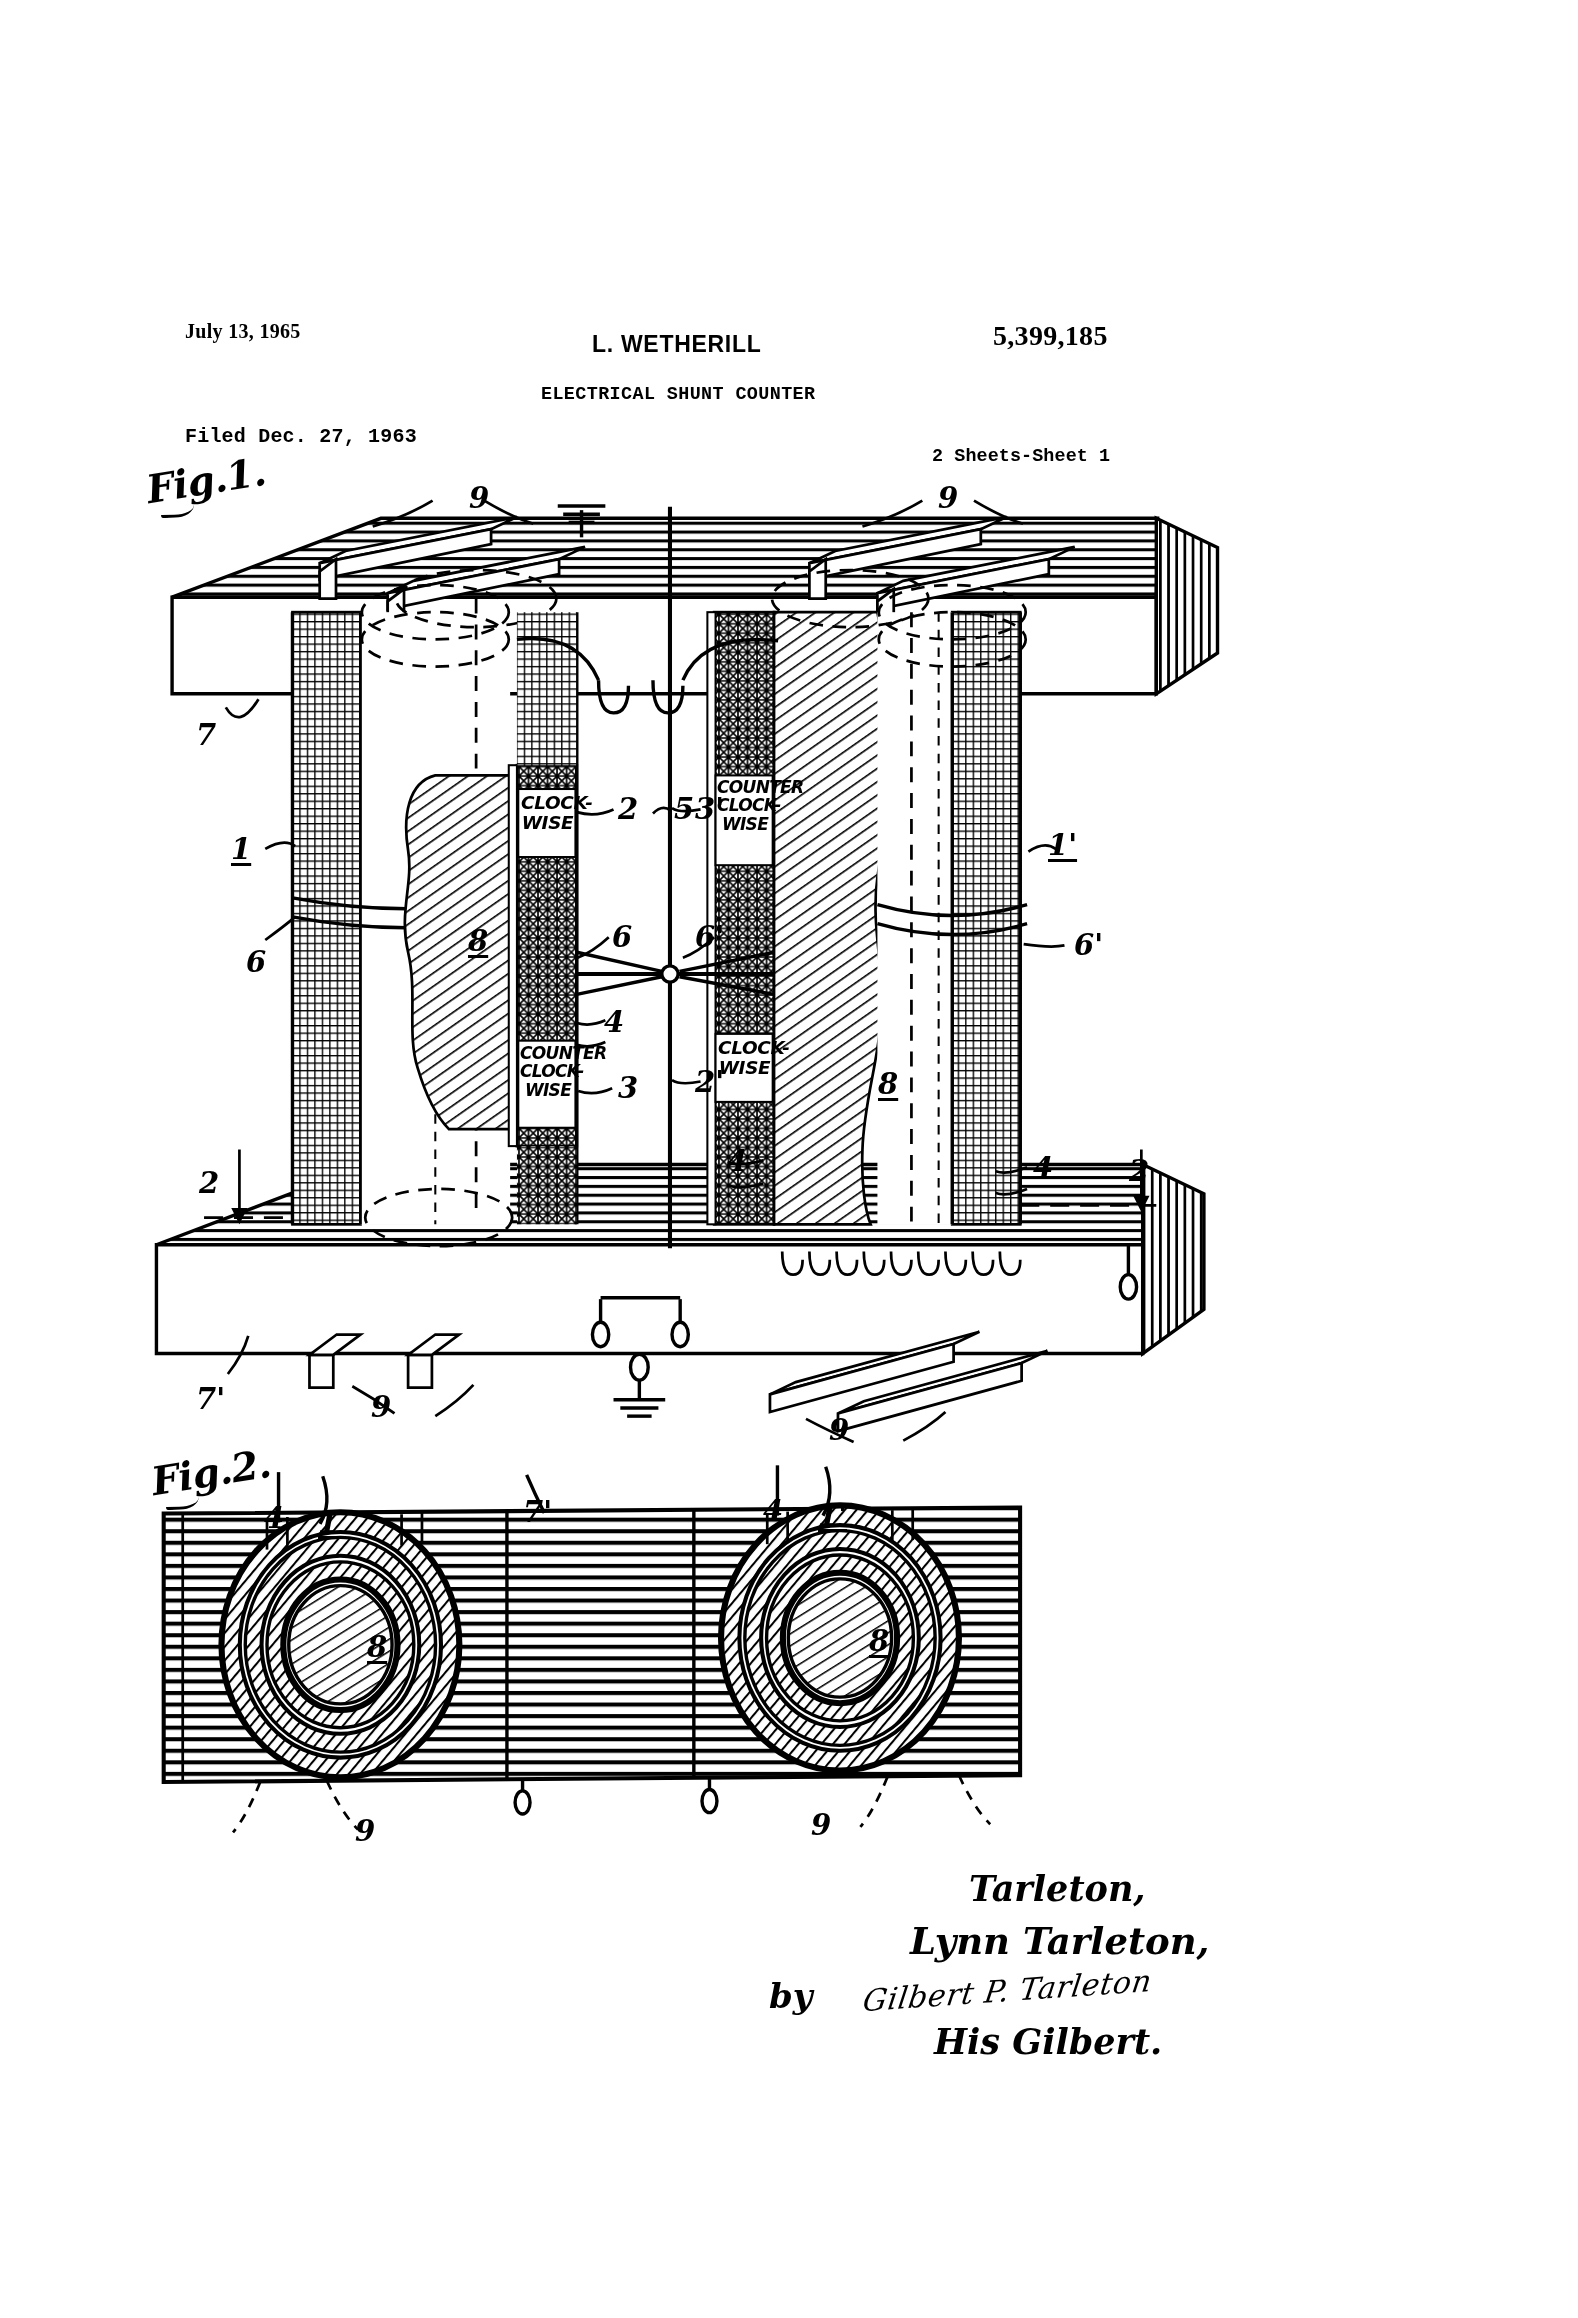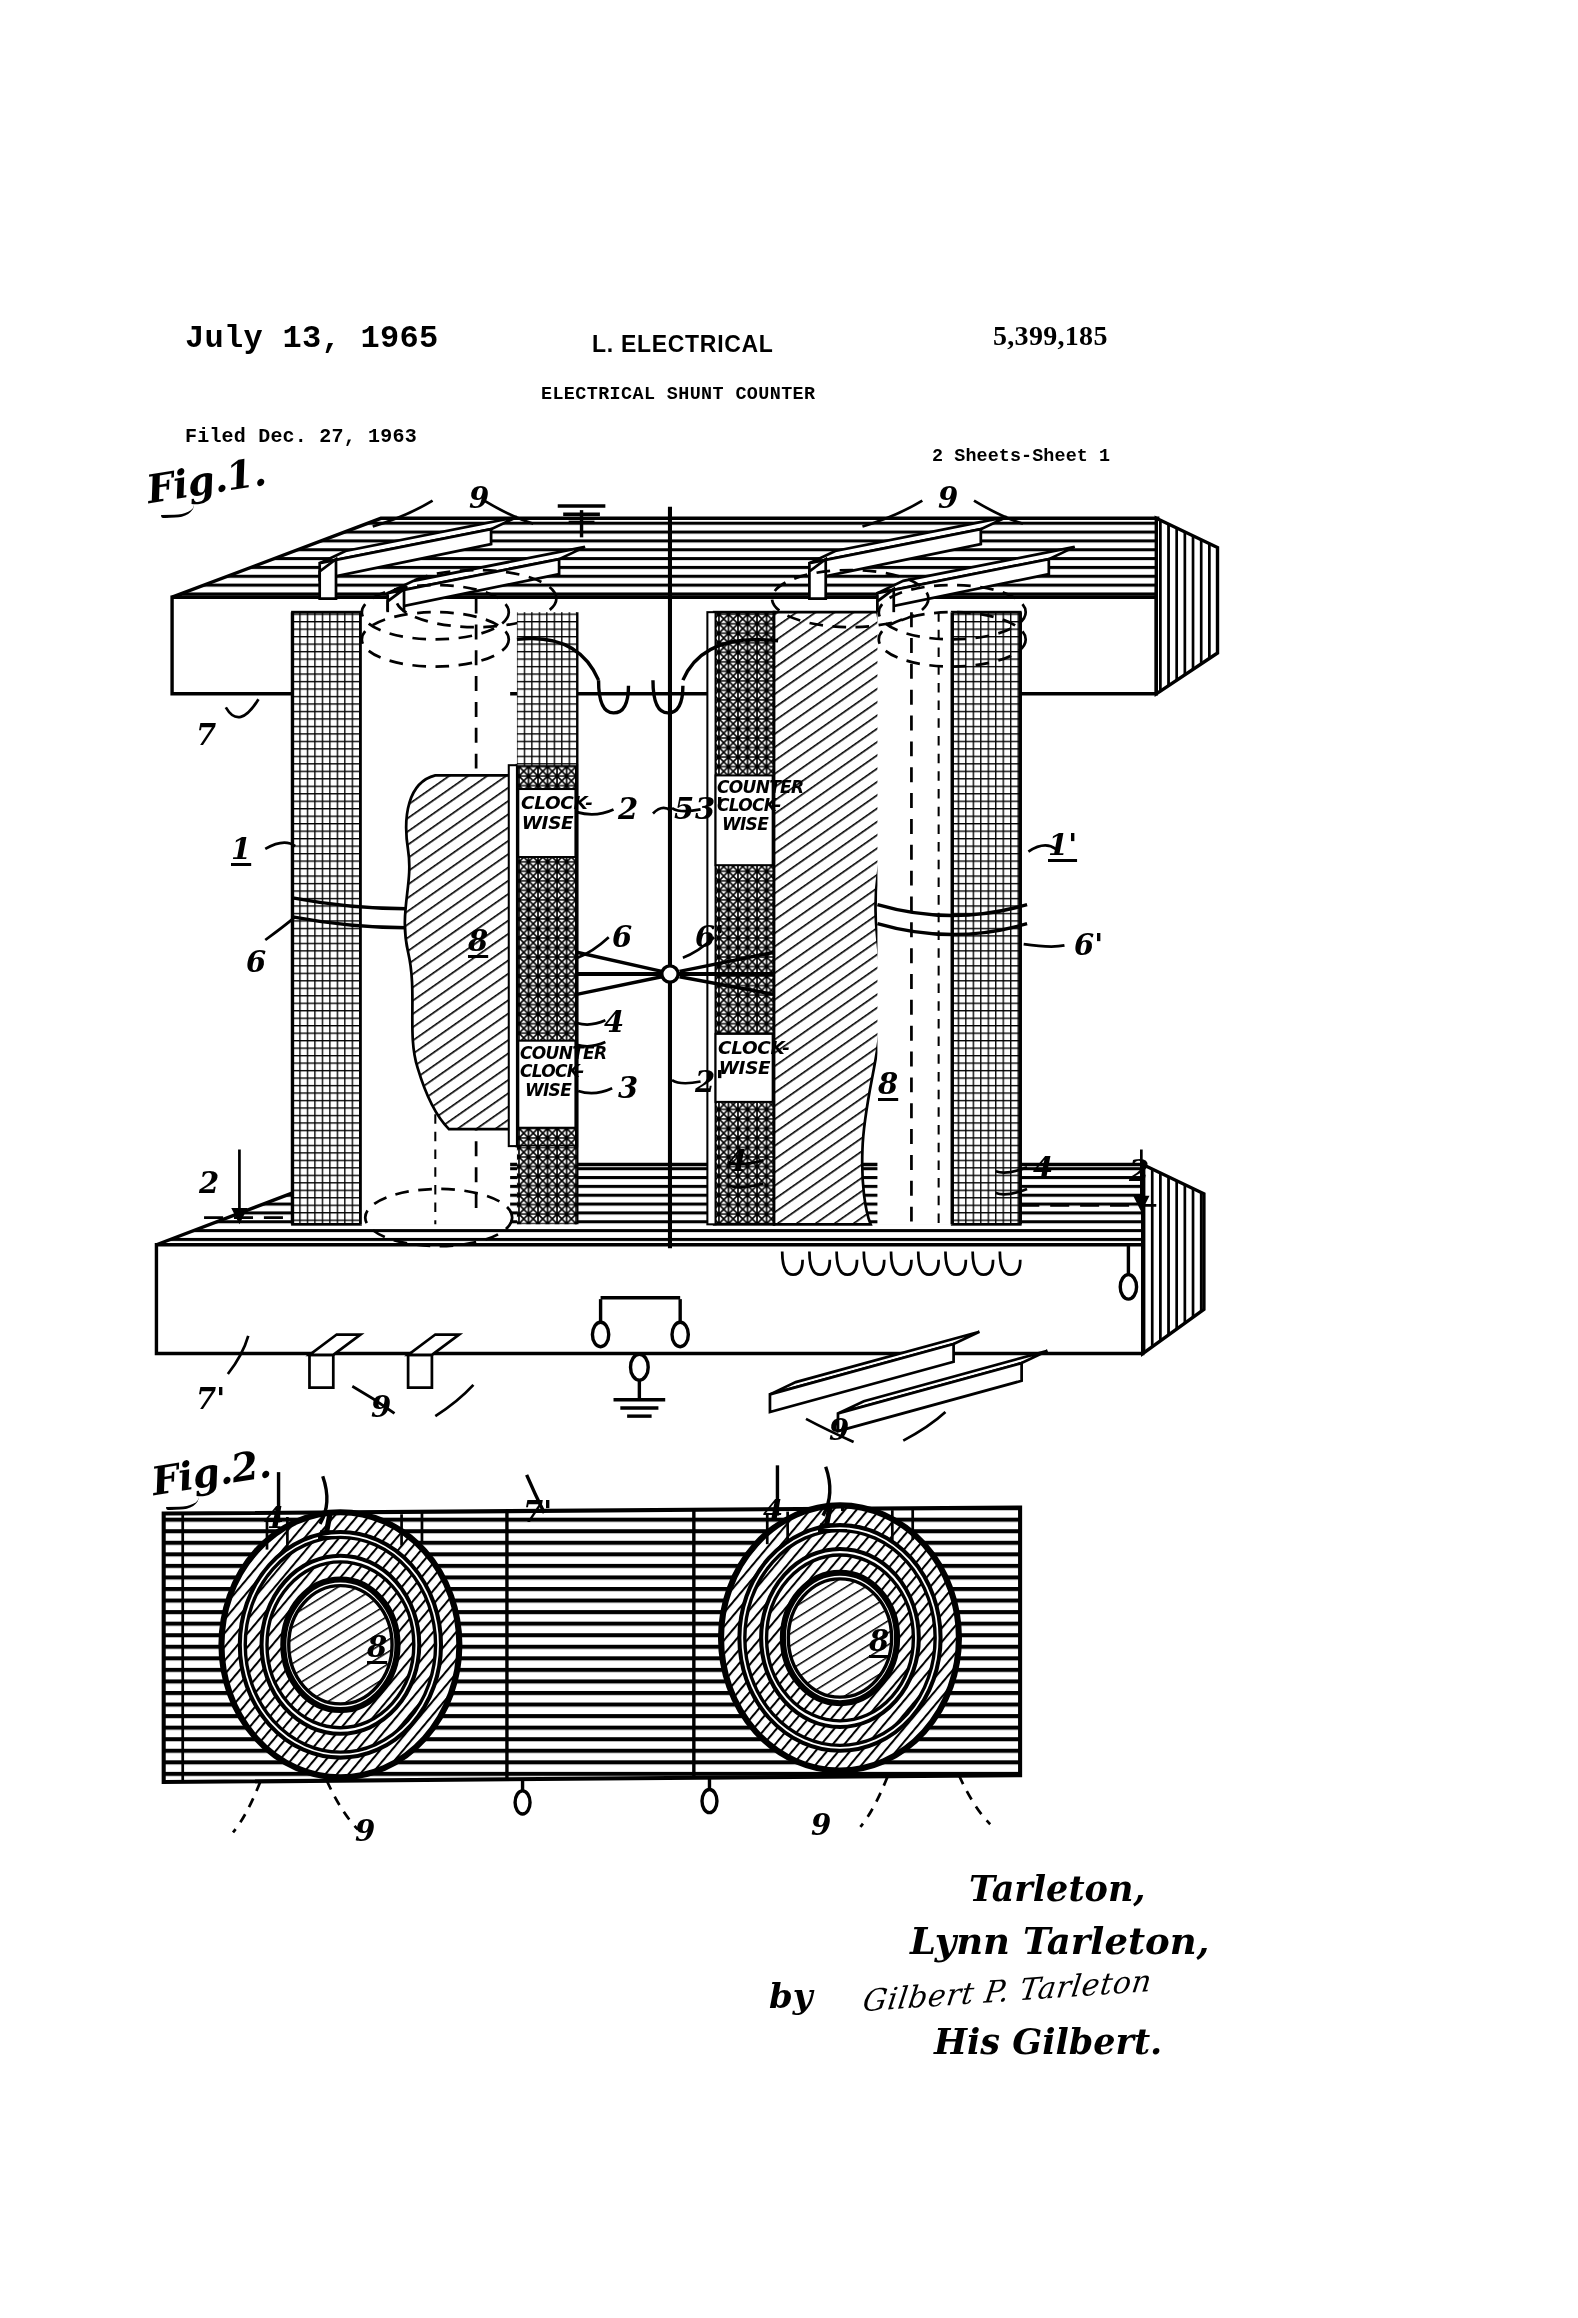--- a/index.html
+++ b/index.html
@@ -2,22 +2,22 @@
 <html style="font-size:11px"><head>
 <meta charset="utf-8">
 <title>Patent Drawing</title>
 <style>
   html,body{margin:0;padding:0;background:#fff;}
   body{width:1578px;height:2319px;position:relative;overflow:hidden;
        font-family:"Liberation Serif",serif;color:#000;}
   .page{position:absolute;inset:0;background:#ffffff;}
 
   
-  .hdr-date{position:absolute;left:185px;top:320px;font-family:Liberation Mono, monospace;
-            font-weight:bold;font-size:32px;letter-spacing:0.3px;}
+  .hdr-date{position:absolute;left:185px;top:320px;font-family:Liberation Serif, serif;
+            font-weight:bold;font-size:20px;letter-spacing:0.3px;}
   .hdr-name{position:absolute;left:592px;top:331px;font-family:"Liberation Sans",sans-serif;
             font-weight:bold;font-size:23px;letter-spacing:0.7px;}
   .hdr-num{position:absolute;left:993px;top:320px;font-family:"Liberation Serif",serif;
            font-weight:bold;font-size:28px;letter-spacing:0.3px;}
   .hdr-title{position:absolute;left:541px;top:384px;font-family:"Liberation Mono",monospace;
              font-weight:bold;font-size:18.4px;letter-spacing:0.4px;}
   .hdr-filed{position:absolute;left:185px;top:425px;font-family:"Liberation Mono",monospace;
              font-weight:bold;font-size:20px;letter-spacing:0.2px;}
   .hdr-sheets{position:absolute;left:932px;top:446px;font-family:"Liberation Mono",monospace;
               font-weight:bold;font-size:18.4px;letter-spacing:0.1px;text-align:center;}
@@ -46,21 +46,21 @@
              font-style:italic;font-size:30px;transform:rotate(-4deg) skewX(-12deg);
              letter-spacing:0.7px;}
   .sig4{left:934px;top:2021px;font-size:35px;}
 </style>
 </head>
 <body>
 
 <div class="page">
 
   <div class="hdr-date">July 13, 1965</div>
-  <div class="hdr-name">L. ELECTRICAL</div>
+  <div class="hdr-name">L. WETHERILL</div>
   <div class="hdr-num">5,399,185</div>
   <div class="hdr-title">ELECTRICAL SHUNT COUNTER</div>
   <div class="hdr-filed">Filed Dec. 27, 1963</div>
   <div class="hdr-sheets">2 Sheets-Sheet 1</div>
 
   <div class="figlbl" style="left:146px;top:457px;">Fig.1.</div>
 
   <div class="dwg" style="left:0;top:0;width:1578px;height:1442px;">
   <svg width="1578" height="1442" viewBox="0 0 2320 2120">
     <defs>

